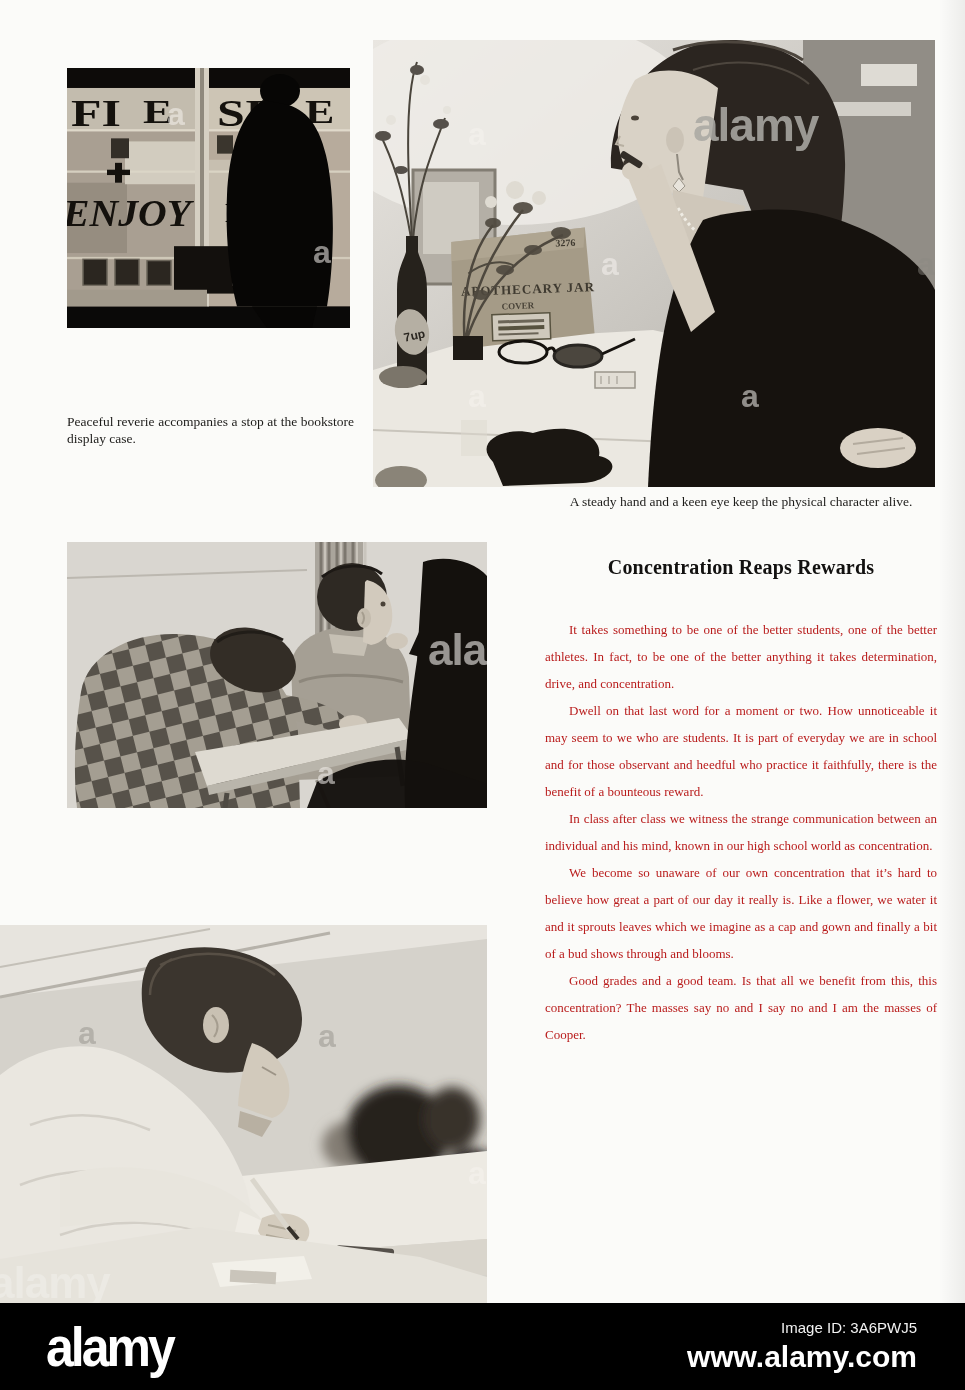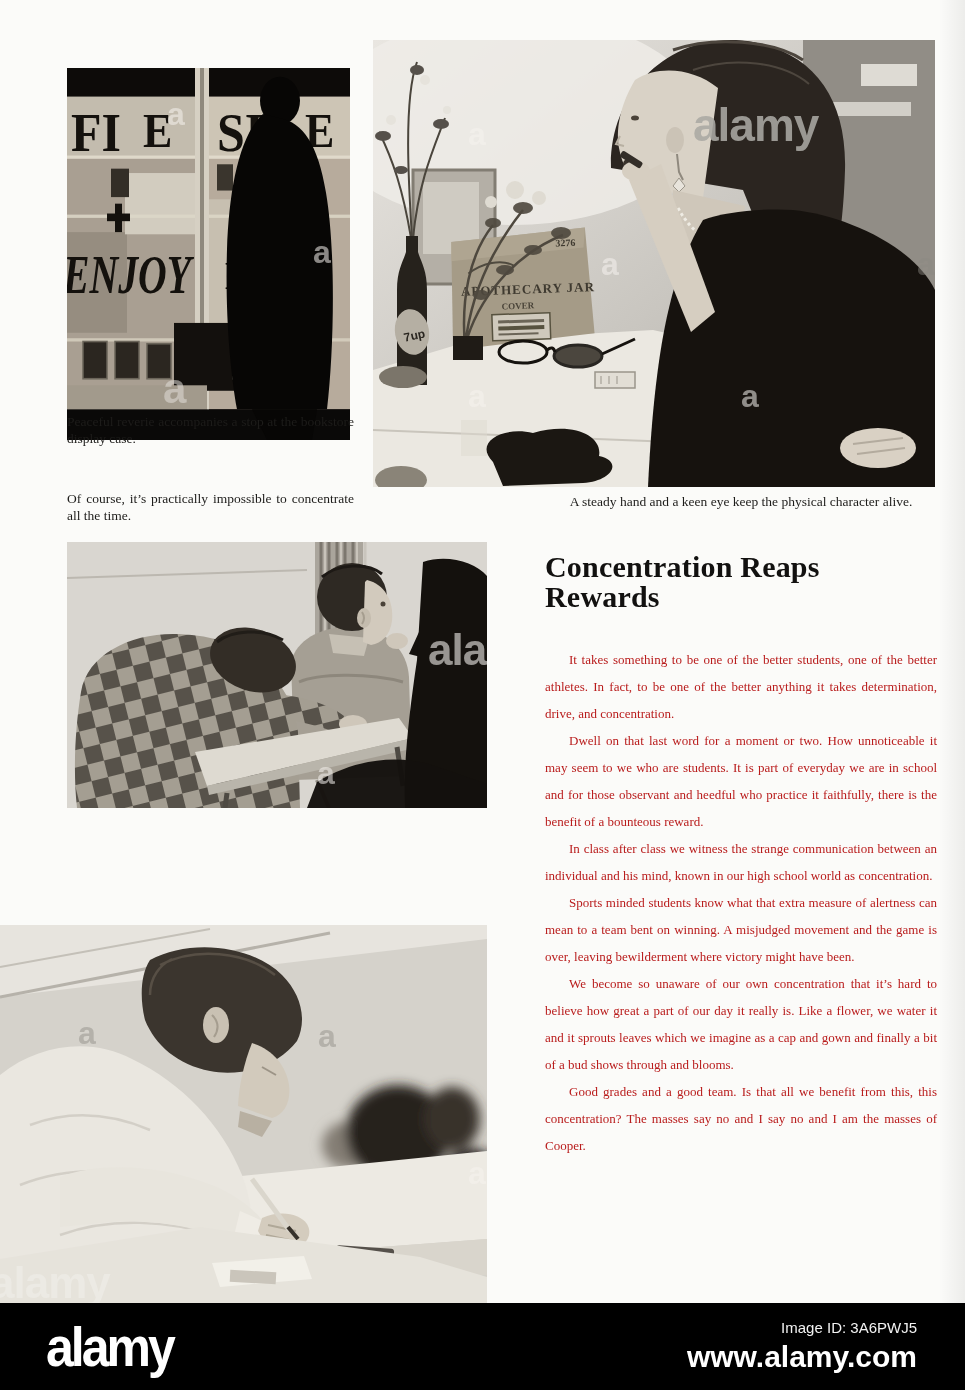--- a/index.html
+++ b/index.html
@@ -9,38 +9,38 @@
     font-family:"Liberation Serif", serif; color:#151413;
   }
   .page::after{ 
     content:""; position:absolute; top:0; right:0; width:26px; height:1303px;
     background:linear-gradient(to right, rgba(0,0,0,0), rgba(0,0,0,0.06));
     pointer-events:none;
   }
   figure.ph{ position:absolute; margin:0; overflow:hidden; background:#777; }
   figure.ph svg{ display:block; width:100%; height:100%; }
 
-  .ph-bookstore{ left:67px; top:68px;  width:283px; height:372px; }
+  .ph-bookstore{ left:67px; top:68px;  width:283px; height:260px; }
   .ph-lipstick { left:373px; top:40px; width:562px; height:447px; }
   .ph-classroom{ left:67px; top:542px; width:420px; height:266px; }
   .ph-writing  { left:0;    top:925px; width:487px; height:378px; }
 
   .cap{
     position:absolute; margin:0;
     font-size:13.5px; line-height:17px; text-align:justify; color:#1d1c1a;
   }
   .cap-bookstore  { left:67px; top:413px; width:287px; }
   .cap-concentrate{ left:67px; top:490px; width:287px; }
   .cap-lipstick   { left:545px; top:493px; width:392px; text-align:center; }
   .cap-absorbed   { left:67px; top:879px; width:432px; }
 
   .article{ position:absolute; left:545px; top:552px; width:392px; }
   .article h1{
-    margin:0 0 34px 0; font-size:30px; line-height:30px;
-    font-weight:bold; letter-spacing:0.2px; color:#121110;
+    margin:0 0 34px 0; font-size:20px; line-height:30px;
+    font-weight:bold; text-align:center; letter-spacing:0.2px; color:#121110;
   }
   .article p{
     margin:0; font-size:13px; line-height:27px;
     text-align:justify; text-indent:24px; color:#b91c1c;
   }
 
   
   .wm{
     position:absolute; font-family:"Liberation Sans", sans-serif;
     font-weight:bold; line-height:1; pointer-events:none; letter-spacing:-1px;
@@ -122,21 +122,20 @@
         <path d="M196,42 C172,62 162,112 160,166 C158,222 163,276 170,312 L260,312 C267,258 269,168 259,114 C251,70 236,50 213,46 Z"></path>
         <path d="M185,312 L200,340 L245,340 L250,312 Z"></path>
       </g>
     </svg>
     <span class="wm wm-a-light" style="left:100px; top:30px;">a</span>
     <span class="wm wm-a-light" style="left:246px; top:168px;">a</span>
     <span class="wm wm-a-big" style="left:96px;  top:300px;">a</span>
   </figure>
 
   <p class="cap cap-bookstore">Peaceful reverie accompanies a stop at the bookstore display case.</p>
-  <p class="cap cap-concentrate">Of course, it’s practically impossible to concentrate all the time.</p>
 
   <figure class="ph ph-lipstick">
     <svg viewBox="0 0 562 447" preserveAspectRatio="none">
       <defs>
         <linearGradient id="p2bg" x1="0" y1="0" x2="1" y2="1">
           <stop offset="0" stop-color="#e9e6e1"></stop>
           <stop offset="0.55" stop-color="#c9c6c0"></stop>
           <stop offset="1" stop-color="#a8a49d"></stop>
         </linearGradient>
       </defs>
@@ -250,21 +249,20 @@
     <span class="wm wm-a-grey" style="left:544px; top:208px;">a</span>
   </figure>
 
   <p class="cap cap-lipstick">A steady hand and a keen eye keep the physical character alive.</p>
 
   <section class="article">
     <h1>Concentration Reaps Rewards</h1>
     <p>It takes something to be one of the better students, one of the better athletes. In fact, to be one of the better anything it takes determination, drive, and concentration.</p>
     <p>Dwell on that last word for a moment or two. How unnoticeable it may seem to we who are students. It is part of everyday we are in school and for those observant and heedful who practice it faithfully, there is the benefit of a bounteous reward.</p>
     <p>In class after class we witness the strange communication between an individual and his mind, known in our high school world as concentration.</p>
-    <p>Sports minded students know what that extra measure of alertness can mean to a team bent on winning. A misjudged movement and the game is over, leaving bewilderment where victory might have been.</p>
     <p>We become so unaware of our own concentration that it’s hard to believe how great a part of our day it really is. Like a flower, we water it and it sprouts leaves which we imagine as a cap and gown and finally a bit of a bud shows through and blooms.</p>
     <p>Good grades and a good team. Is that all we benefit from this, this concentration? The masses say no and I say no and I am the masses of Cooper.</p>
   </section>
 
   <figure class="ph ph-classroom">
     <svg viewBox="0 0 420 266" preserveAspectRatio="none">
       <defs>
         <pattern id="plaid" width="34" height="34" patternUnits="userSpaceOnUse" patternTransform="rotate(-14)">
           <rect width="34" height="34" fill="#d7d1c6"></rect>
           <rect width="17" height="17" fill="#57524a"></rect>

